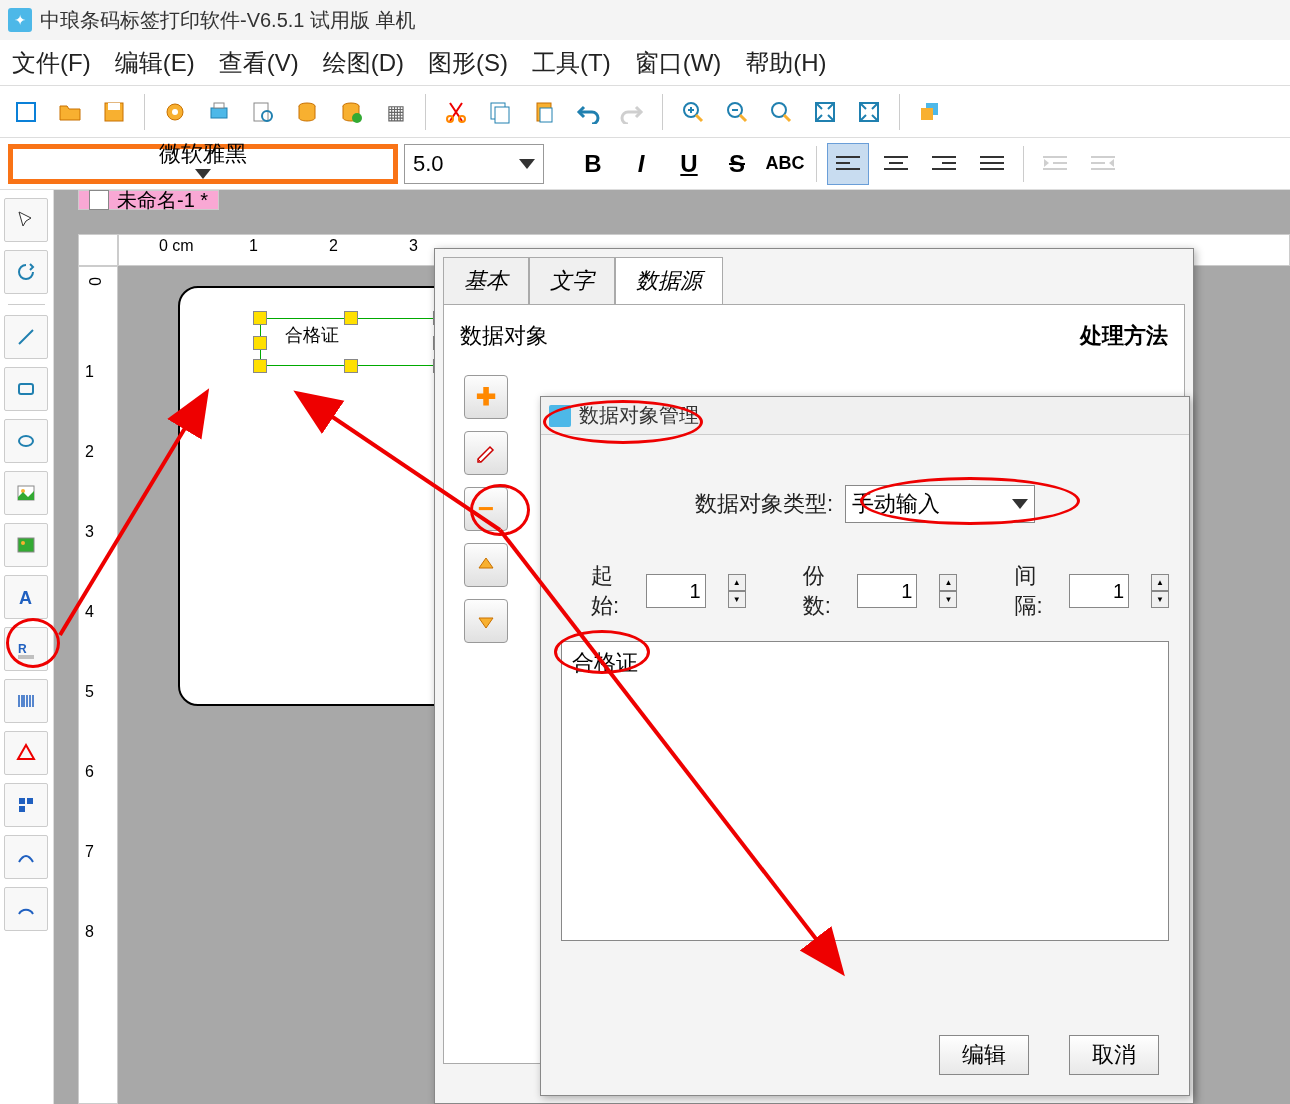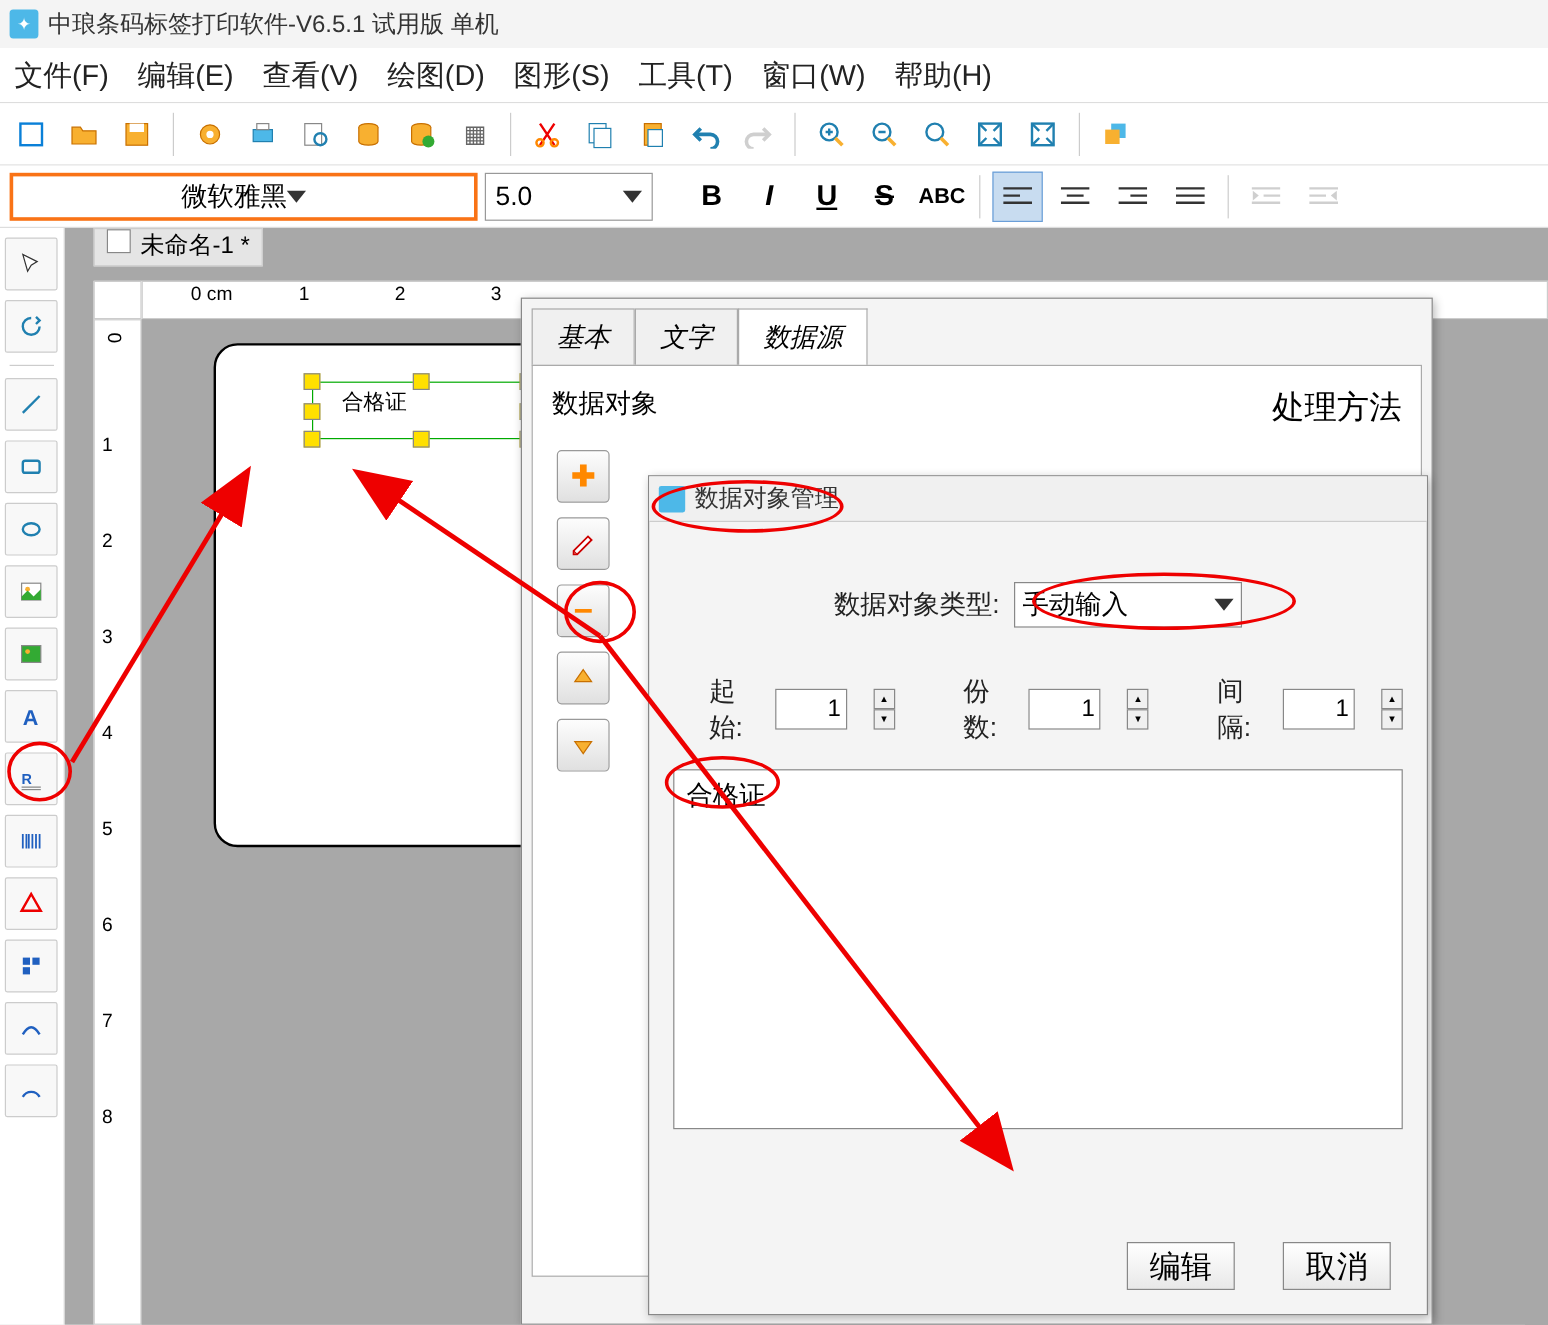--- a/index.html
+++ b/index.html
@@ -14,38 +14,38 @@
 .menubar { height: 46px; background: #fff; display: flex; align-items: center; padding: 0 12px; gap: 24px; border-bottom: 1px solid #ddd; }
 .menu-item { font-size: 24px; color: #222; cursor: pointer; }
 
 
 .toolbar1 { height: 52px; background: #fff; display: flex; align-items: center; padding: 0 8px; gap: 8px; border-bottom: 1px solid #ddd; }
 .tb-btn { width: 36px; height: 36px; display: flex; align-items: center; justify-content: center; cursor: pointer; border-radius: 3px; }
 .tb-sep { width: 1px; height: 36px; background: #ccc; margin: 0 4px; }
 
 
 .toolbar2 { height: 52px; background: #fff; display: flex; align-items: center; padding: 0 8px; gap: 6px; border-bottom: 1px solid #ddd; }
-.font-select { width: 390px; height: 40px; border: 3px solid #f97316; font-size: 22px; padding: 0 8px; display: flex; align-items: center; justify-content: center; background: #fff; }
+.font-select { width: 390px; height: 40px; border: 5px solid #f97316; font-size: 22px; padding: 0 8px; display: flex; align-items: center; justify-content: flex-end; background: #fff; flex-direction: column; }
 .size-select { width: 140px; height: 40px; border: 1px solid #999; font-size: 22px; padding: 0 8px; display: flex; align-items: center; justify-content: space-between; background: #fff; }
 .dd-arrow { width: 0; height: 0; border-left: 8px solid transparent; border-right: 8px solid transparent; border-top: 10px solid #333; }
 .fmt-btn { width: 42px; height: 42px; display: flex; align-items: center; justify-content: center; font-size: 24px; font-weight: bold; cursor: pointer; }
 .align-btn { width: 42px; height: 42px; display: flex; align-items: center; justify-content: center; cursor: pointer; }
 .align-btn.active { background: #c8dcf0; border: 1px solid #6a9ed8; }
 
 
 .main { display: flex; height: calc(100% - 190px); }
 
 
 .toolbox { width: 54px; background: #fff; border-right: 1px solid #ddd; display: flex; flex-direction: column; padding: 8px 4px; gap: 8px; }
 .tool-btn { width: 44px; height: 44px; border: 1px solid #ccc; background: #f8f8f8; display: flex; align-items: center; justify-content: center; cursor: pointer; border-radius: 2px; }
 .tool-sep { height: 1px; background: #ccc; margin: 2px 4px; }
 
 
 .docarea { flex: 1; background: #a8a8a8; position: relative; }
-.doc-tab { position: absolute; top: 0; left: 24px; height: 32px; background: #e5e5e5; border: 1px solid #ccc; display: flex; align-items: flex-start; padding: 0 10px; gap: 8px; font-size: 20px; }
+.doc-tab { position: absolute; top: 0; left: 24px; height: 20px; background: #f9a8d4; border: 1px solid #ccc; display: flex; align-items: center; padding: 0 10px; gap: 8px; font-size: 20px; }
 .doc-tab-icon { width: 20px; height: 20px; border: 1px solid #888; background: #fff; }
 
 
 .ruler-corner { position: absolute; top: 44px; left: 24px; width: 40px; height: 32px; background: #fff; border: 1px solid #ccc; }
 .ruler-h { position: absolute; top: 44px; left: 64px; right: 0; height: 32px; background: #fff; border: 1px solid #ccc; font-size: 16px; }
 .ruler-v { position: absolute; top: 76px; left: 24px; width: 40px; bottom: 0; background: #fff; border: 1px solid #ccc; }
 
 
 .canvas-wrap { position: absolute; top: 76px; left: 64px; right: 0; bottom: 0; background: #a8a8a8; }
 .canvas { position: absolute; top: 20px; left: 60px; width: 300px; height: 420px; background: #fff; border: 2px solid #000; border-radius: 20px; }
@@ -55,38 +55,38 @@
 
 
 .dialog1 { position: absolute; top: 248px; left: 434px; width: 760px; height: 856px; background: #f4f4f4; border: 1px solid #888; box-shadow: 2px 2px 8px rgba(0,0,0,0.3); }
 .dlg-title { height: 38px; background: #f0f0f0; display: flex; align-items: center; padding: 0 8px; gap: 8px; font-size: 20px; color: #333; border-bottom: 1px solid #ccc; }
 .dlg-icon { width: 22px; height: 22px; background: #4db8e8; border-radius: 2px; }
 .tabs { display: flex; margin-top: 8px; padding-left: 8px; }
 .tab { padding: 8px 20px; font-size: 22px; border: 1px solid #aaa; background: #f0f0f0; cursor: pointer; font-style: italic; }
 .tab.active { background: #fff; border-bottom: 1px solid #fff; }
 .tab-body { border: 1px solid #aaa; margin: -1px 8px 8px 8px; background: #fff; padding: 16px; height: 760px; position: relative; }
 .section-label { font-size: 22px; margin-bottom: 27px; }
-.section-label2 { font-size: 27px; position: absolute; right: 16px; top: 16px; }
+.section-label2 { font-size: 22px; position: absolute; right: 16px; top: 16px; font-weight: bold; }
 
 .obj-btns { position: absolute; left: 20px; top: 70px; display: flex; flex-direction: column; gap: 12px; }
 .obj-btn { width: 44px; height: 44px; background: linear-gradient(#fdfdfd,#e0e0e0); border: 1px solid #999; border-radius: 4px; display: flex; align-items: center; justify-content: center; cursor: pointer; font-size: 24px; }
 
 
 .dialog2 { position: absolute; top: 396px; left: 540px; width: 650px; height: 700px; background: #f4f4f4; border: 1px solid #888; box-shadow: 2px 2px 8px rgba(0,0,0,0.3); }
 .form-row { display: flex; align-items: center; gap: 12px; padding: 0 20px; margin-top: 20px; font-size: 22px; }
 .form-label { color: #222; }
 .combo { width: 190px; height: 38px; border: 1px solid #888; background: #fff; display: flex; align-items: center; justify-content: space-between; padding: 0 6px; font-size: 22px; }
 .spin-input { width: 60px; height: 34px; border: 1px solid #888; text-align: right; padding: 0 4px; font-size: 20px; }
 .spin-btns { display: flex; flex-direction: column; }
 .spin-up,.spin-down { width: 18px; height: 17px; border: 1px solid #888; background: #f0f0f0; font-size: 8px; display: flex; align-items: center; justify-content: center; cursor: pointer; }
 
 .textarea-box { margin: 20px; border: 1px solid #888; background: #fff; height: 300px; padding: 6px 10px; font-size: 22px; }
 
 .dlg-buttons { position: absolute; bottom: 20px; right: 30px; display: flex; gap: 40px; }
-.dlg-btn { width: 90px; height: 40px; border: 1px solid #888; background: linear-gradient(#fff,#e8e8e8); font-size: 26px; cursor: pointer; display: flex; align-items: center; justify-content: center; }
+.dlg-btn { width: 90px; height: 40px; border: 1px solid #888; background: linear-gradient(#fff,#e8e8e8); font-size: 22px; cursor: pointer; display: flex; align-items: center; justify-content: center; }
 
 
 .red-circle { position: absolute; border: 3px solid #e00; border-radius: 50%; pointer-events: none; }
 .red-arrow { position: absolute; pointer-events: none; }
 .sep-grid { color: #666; font-size: 20px; letter-spacing: -2px; }
 </style>
 </head>
 <body>
 
 <div class="titlebar">

